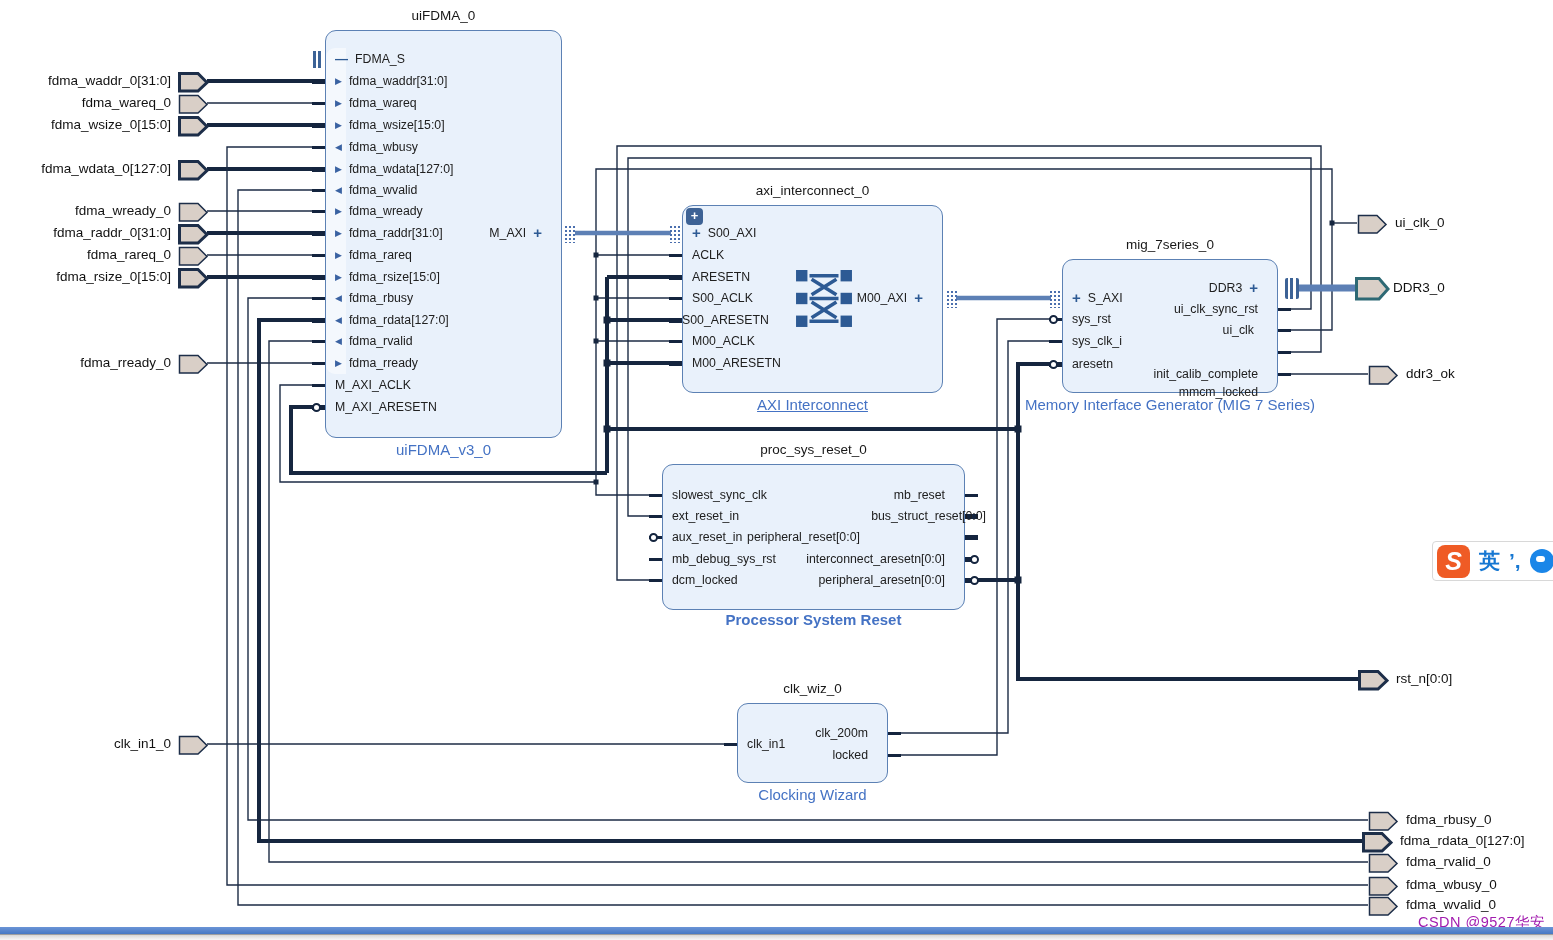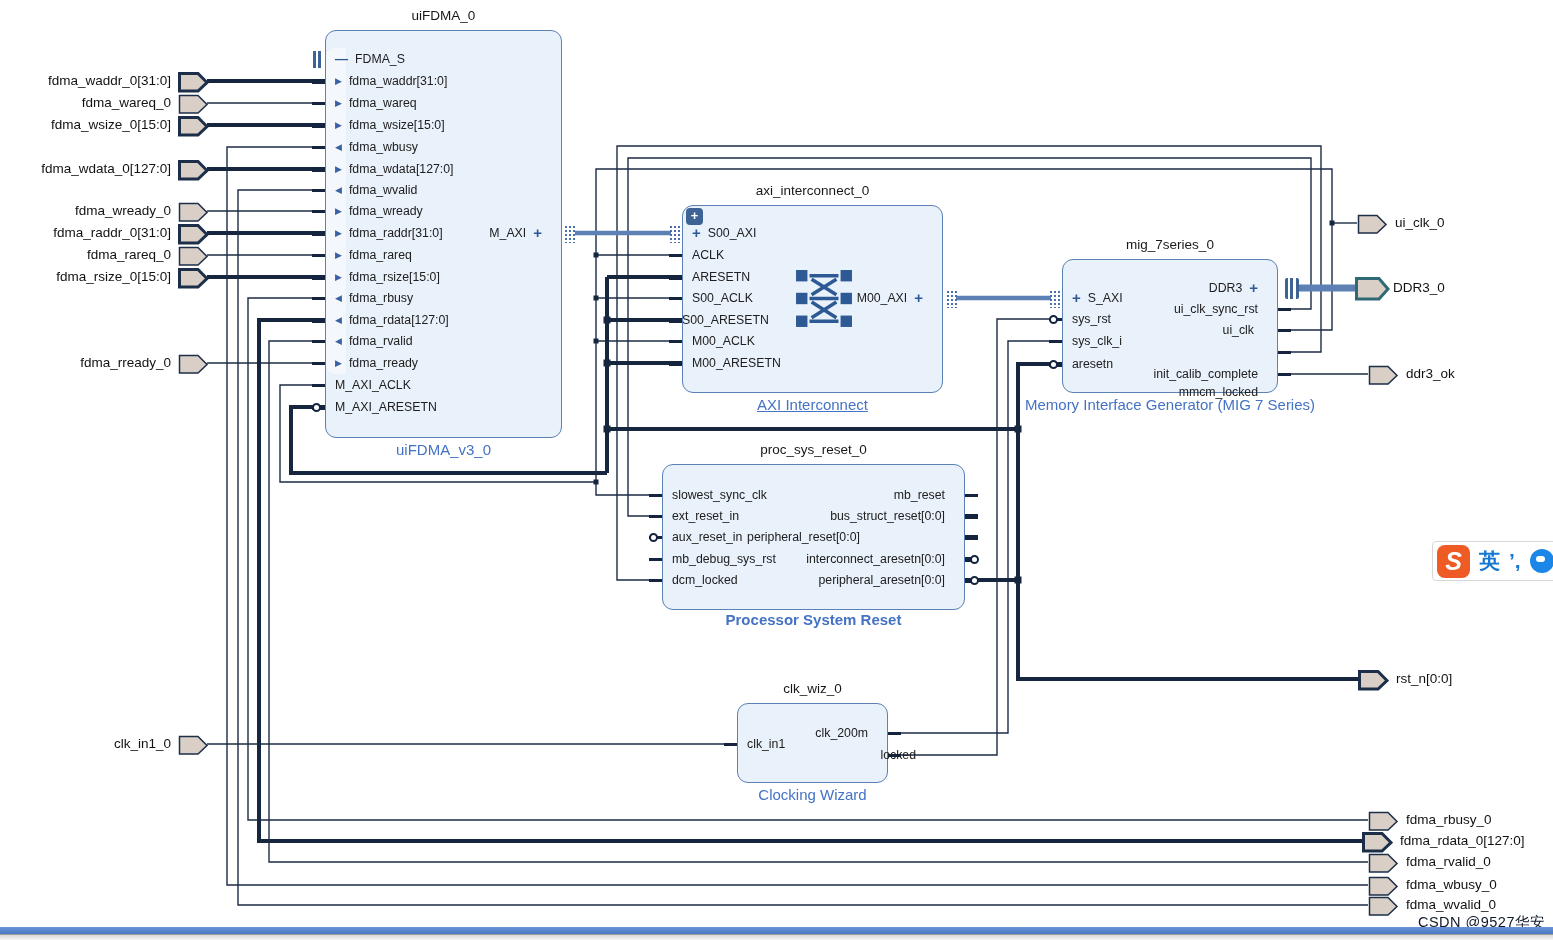--- a/index.html
+++ b/index.html
@@ -28,21 +28,21 @@
   .bars3{position:absolute;width:14px;height:21px;
          background:repeating-linear-gradient(90deg,#3c6296 0 3px,transparent 3px 5.5px);border-radius:2px;}
   .bars2{position:absolute;width:9px;height:17px;
          background:repeating-linear-gradient(90deg,#3c6296 0 3px,transparent 3px 5.5px);}
   .expand-btn{position:absolute;width:17px;height:17px;background:#3d6295;border-radius:4px;color:#fff;
               font-size:13px;font-weight:bold;text-align:center;line-height:16px;}
   .bottombar{position:absolute;left:0;width:1553px;}
   .bb-blue{height:7px;background:linear-gradient(#6b94d6,#4678c4);}
   .bb-line{height:1px;background:#9e9e9e;}
   .bb-fade{height:5px;background:linear-gradient(#d7d7d7,#f7f7f7);}
-  .wm-footer{position:absolute;right:8px;top:913px;font-size:14.5px;color:#0f172a;letter-spacing:.5px;}
+  .wm-footer{position:absolute;right:8px;top:913px;font-size:14.5px;color:#a21caf;letter-spacing:.5px;}
   .wm-pill{position:absolute;left:1432px;top:541px;width:136px;height:40px;background:#fff;
            border:1px solid #d8d8d8;border-radius:4px;display:flex;align-items:center;gap:9px;box-sizing:border-box;padding-left:4px;}
   .wm-logo{width:33px;height:33px;background:#ef5b25;border-radius:8px;color:#fff;font-weight:bold;
            font-size:25px;text-align:center;line-height:32px;font-style:italic;}
   .wm-cn{color:#1677d2;font-weight:bold;font-size:21px;}
   .wm-dot{width:24px;height:24px;border-radius:50%;background:#1a86e8;position:relative;flex:none;}
   .wm-dot::after{content:"";position:absolute;left:6px;top:7px;width:9px;height:6px;background:#fff;border-radius:3px;}
 </style>
 </head>
 <body>
@@ -302,21 +302,21 @@
       </div>
       <div class="stub" style="left: 649px; top: 578.5px; width: 13px; height: 3px;"></div>
       <div class="pin-row" style="left: 662px; top: 571px; width: 303px; padding-left: 10px;">
         <span>dcm_locked</span>
       </div>
       <div class="stub" style="left: 965px; top: 493.5px; width: 13px; height: 3px;"></div>
       <div class="pin-row right" style="left: 662px; top: 486px; width: 303px; padding-right: 20px;">
         <span>mb_reset</span>
       </div>
       <div class="stub" style="left: 965px; top: 513.5px; width: 13px; height: 5px;"></div>
-      <div class="pin-row right" style="left: 662px; top: 507px; width: 303px; padding-right: 20px;">
+      <div class="pin-row right" style="left: 662px; top: 507px; width: 344px; padding-right: 20px;">
         <span>bus_struct_reset[0:0]</span>
       </div>
       <div class="stub" style="left: 965px; top: 534.5px; width: 13px; height: 5px;"></div>
       <div class="pin-row right" style="left: 662px; top: 528px; width: 303px; padding-right: 20px; justify-content: center;">
         <span>peripheral_reset[0:0]</span>
       </div>
       <div class="stub" style="left: 965px; top: 556.5px; width: 13px; height: 5px;"></div>
       <div class="pin-circle" style="left: 969.5px; top: 554.5px;"></div>
       <div class="pin-row right" style="left: 662px; top: 550px; width: 303px; padding-right: 20px;">
         <span>interconnect_aresetn[0:0]</span>
@@ -331,21 +331,21 @@
       <div class="block-subtitle" style="left: 617px; top: 786px; width: 391px;">Clocking Wizard</div>
       <div class="stub" style="left: 724px; top: 742.5px; width: 13px; height: 3px;"></div>
       <div class="pin-row" style="left: 737px; top: 735px; width: 151px; padding-left: 10px;">
         <span>clk_in1</span>
       </div>
       <div class="stub" style="left: 888px; top: 731.5px; width: 13px; height: 3px;"></div>
       <div class="pin-row right" style="left: 737px; top: 724px; width: 151px; padding-right: 20px;">
         <span>clk_200m</span>
       </div>
       <div class="stub" style="left: 888px; top: 753.5px; width: 13px; height: 3px;"></div>
-      <div class="pin-row right" style="left: 737px; top: 746px; width: 151px; padding-right: 20px; margin-left: 48px;">
+      <div class="pin-row right" style="left: 737px; top: 746px; width: 151px; padding-right: 20px;">
         <span>locked</span>
       </div>
       <div class="port-shape" style="left: 178px; top: 71.5px;"><svg width="31" height="21" viewBox="0 0 31 21">
           <polygon points="1.5,1.5 20,1.5 29,10.5 20,19 1.5,19" fill="#d9cfc7" stroke="#1d2e49" stroke-width="3"></polygon>
         </svg></div>
       <div class="port-label left" style="left: -6px; top: 72px; width: 177px;">fdma_waddr_0[31:0]</div>
       <div class="port-shape" style="left: 178px; top: 93.5px;"><svg width="31" height="21" viewBox="0 0 31 21">
           <polygon points="1.5,1.5 20,1.5 29,10.5 20,19 1.5,19" fill="#d9cfc7" stroke="#1d2e49" stroke-width="1.5"></polygon>
         </svg></div>
       <div class="port-label left" style="left: -6px; top: 94px; width: 177px;">fdma_wareq_0</div>

